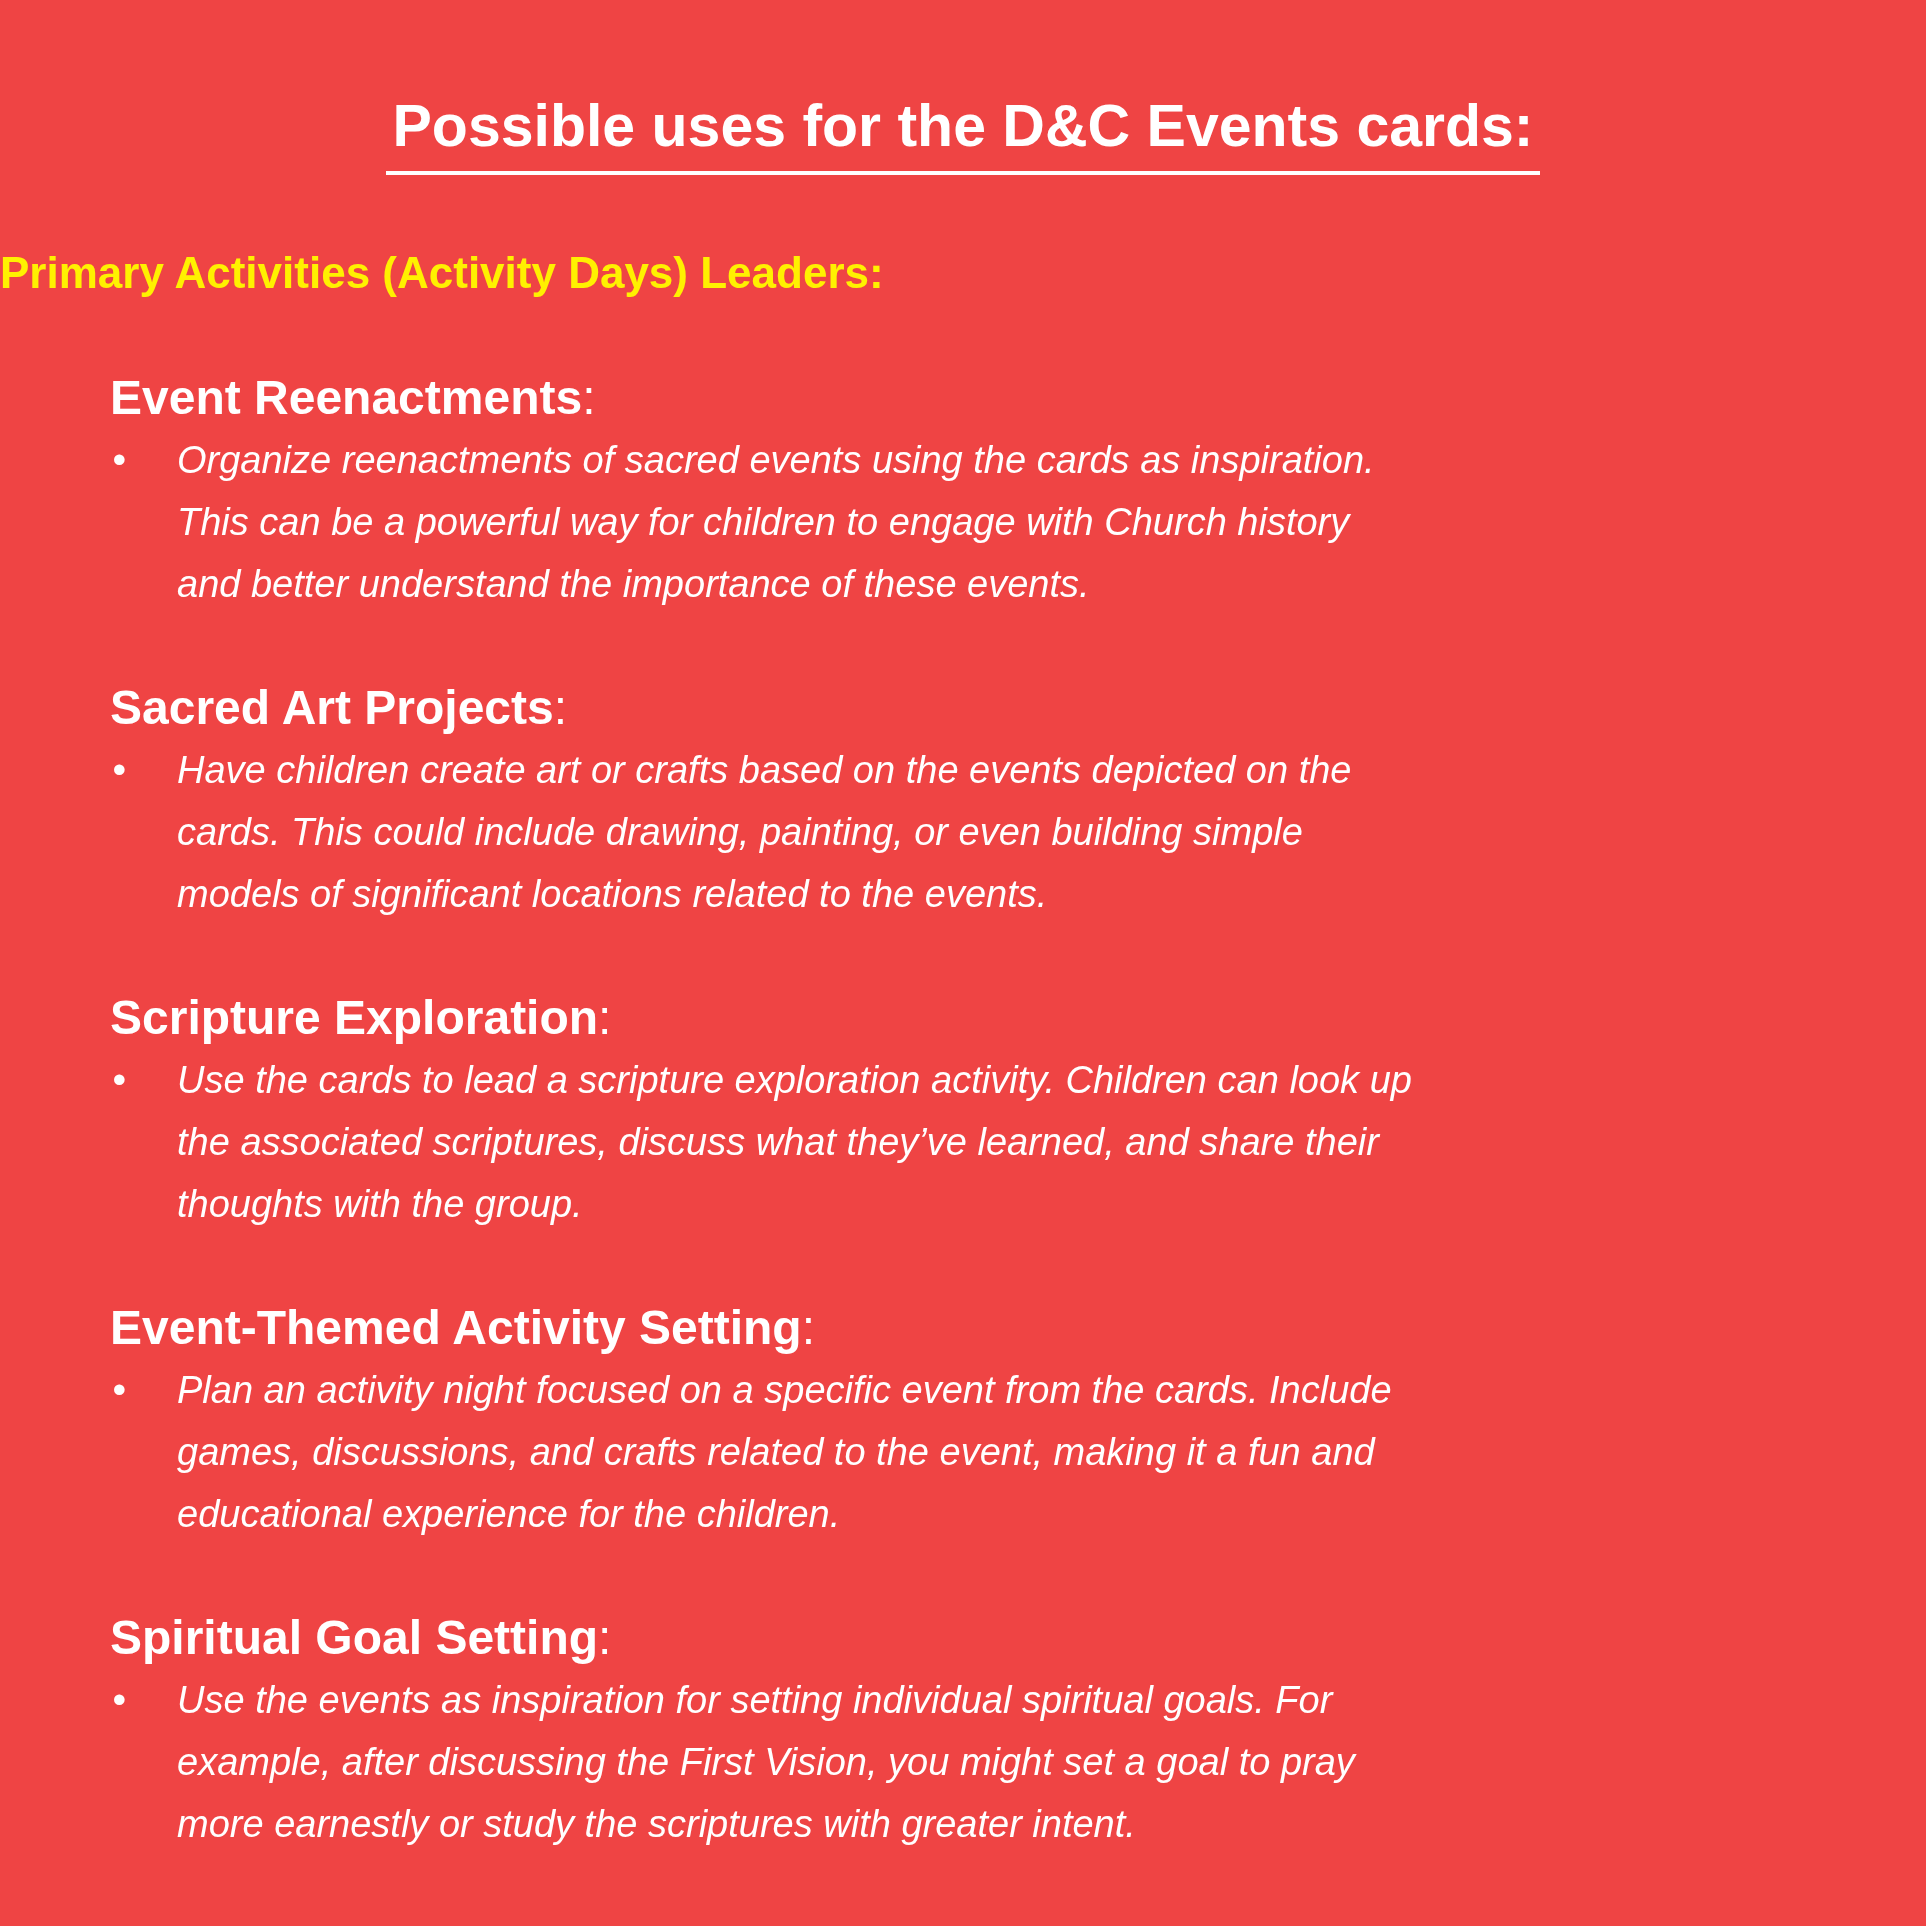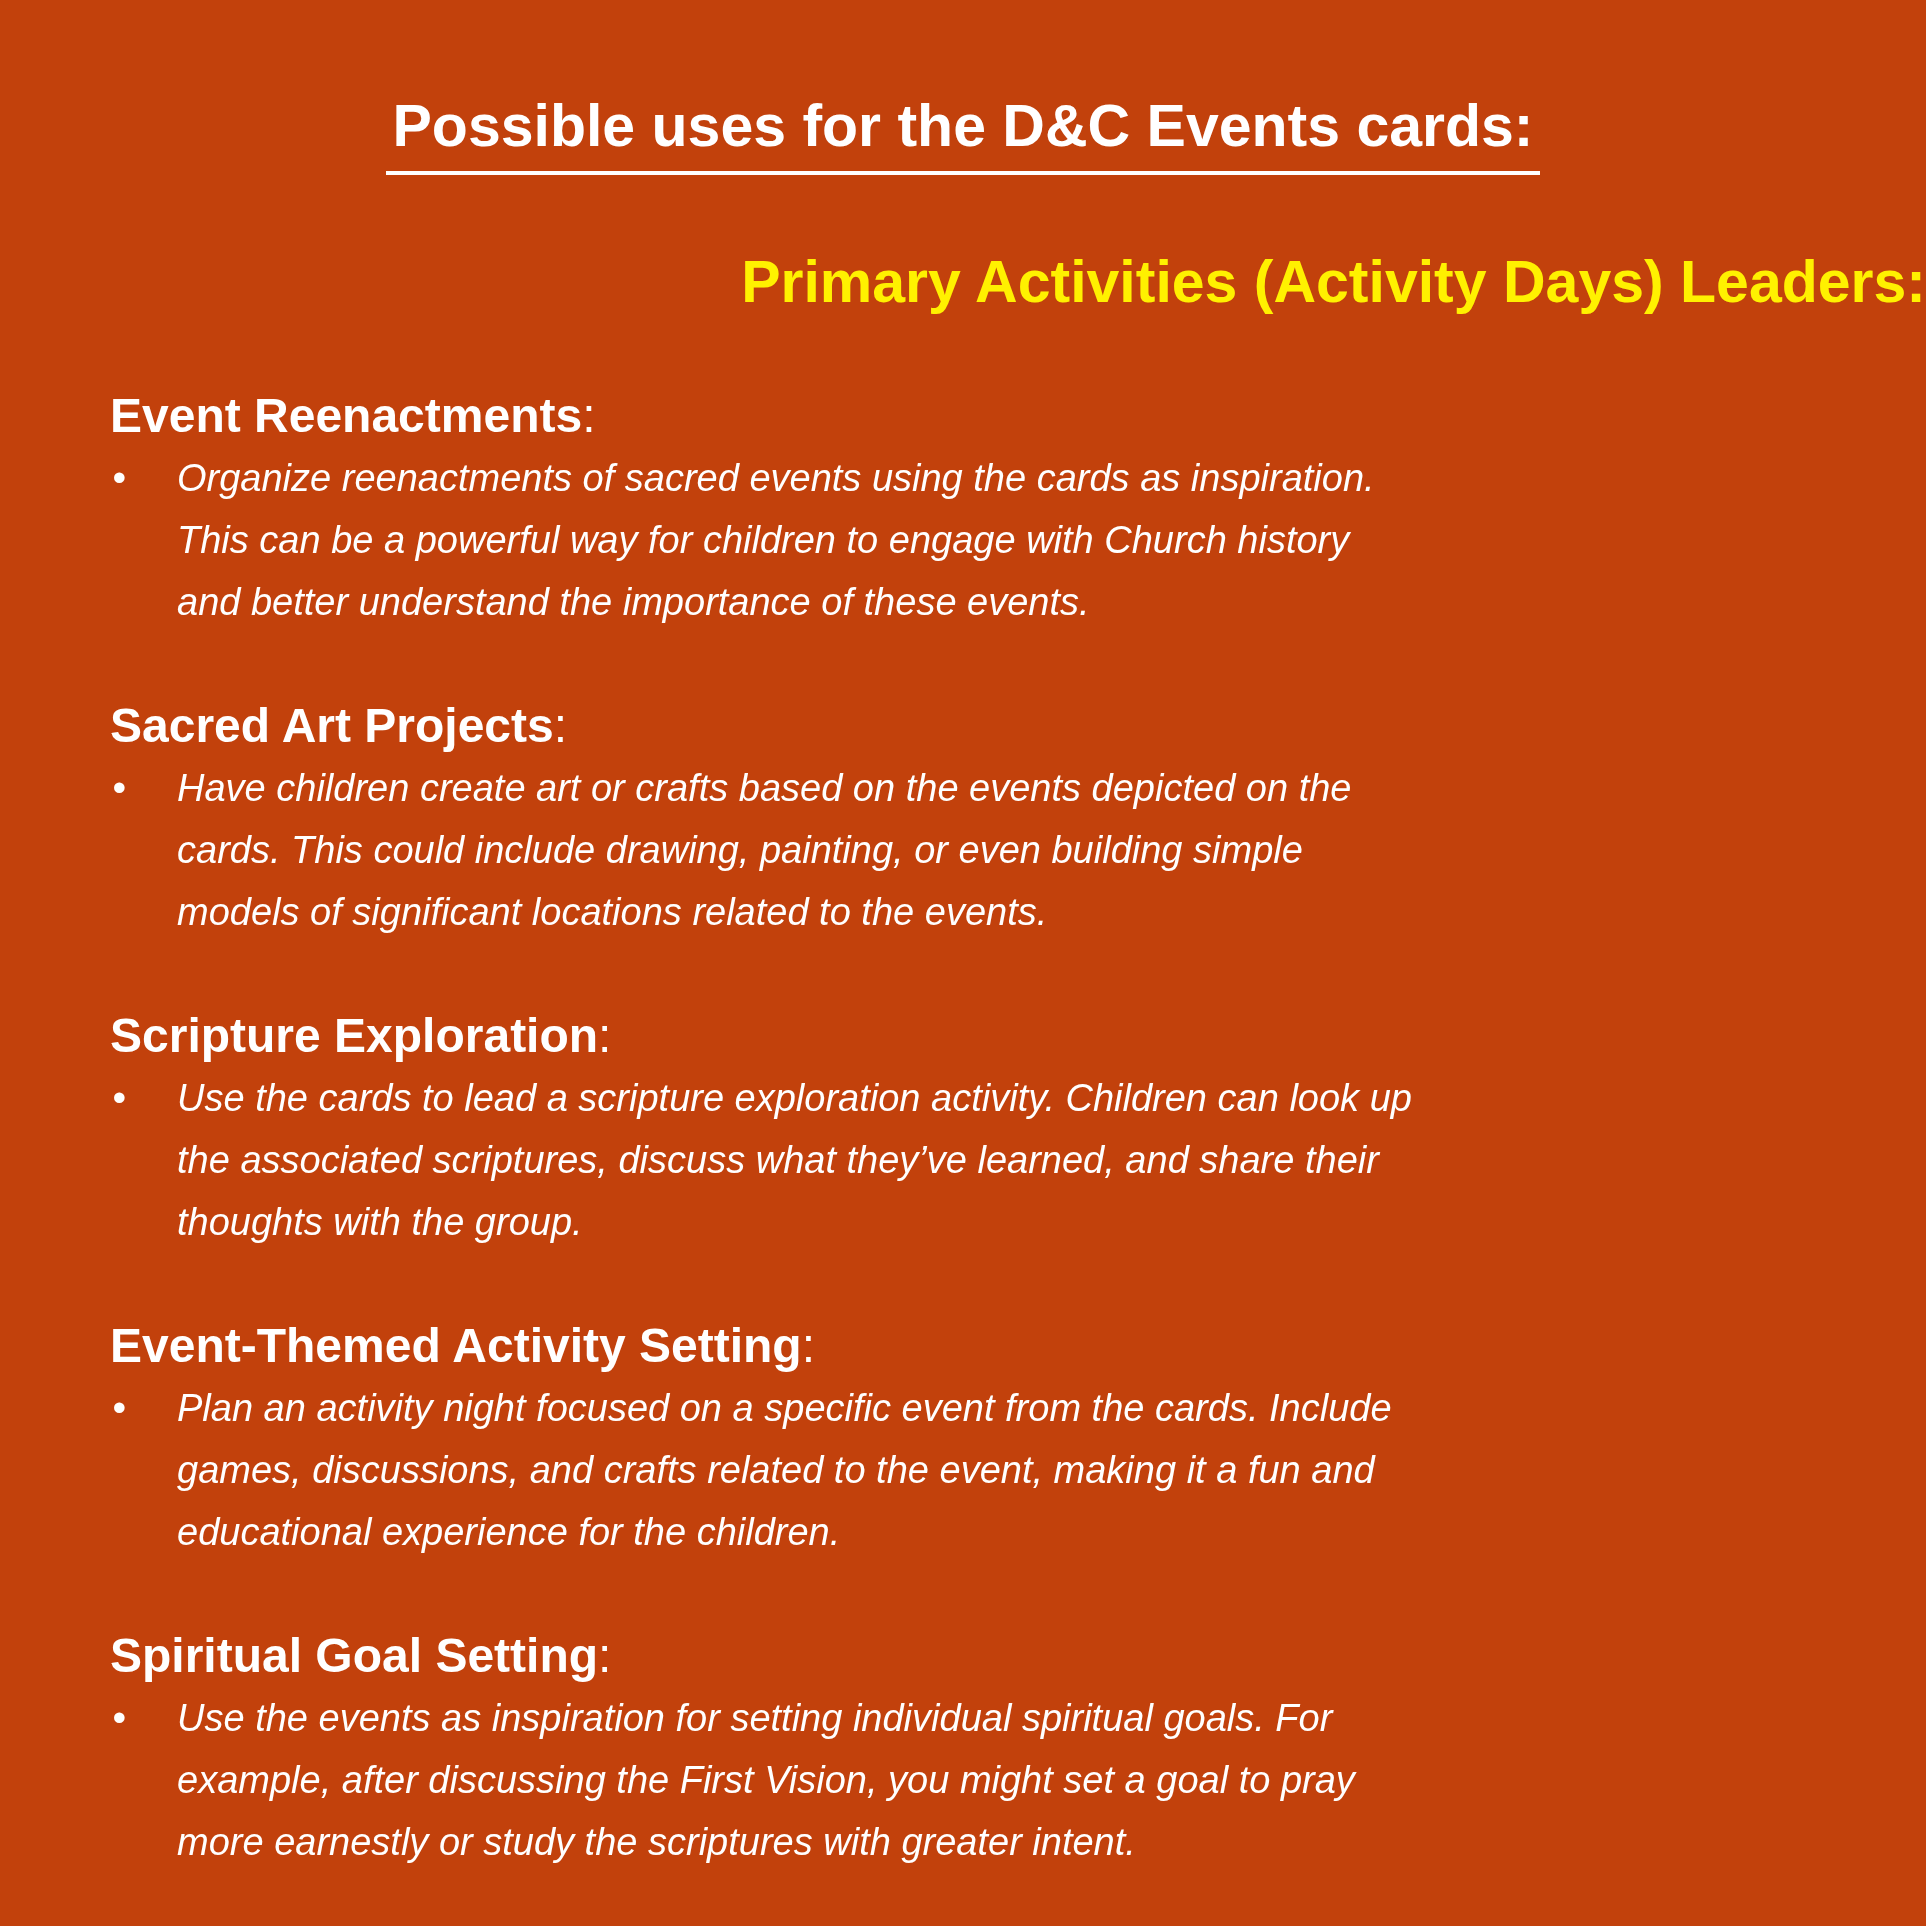--- a/index.html
+++ b/index.html
@@ -2,41 +2,41 @@
 <html style="font-size:10.3px"><head>
 <meta charset="utf-8">
 <style>
   * { box-sizing: border-box; }
   html, body { margin: 0; padding: 0; }
   body { background: #FA8C45; }
   .page {
     position: relative;
     width: 1926px;
     height: 1926px;
-    background: #c2410c;
+    background: #ef4444;
     font-family: "Liberation Sans", sans-serif;
     color: #FFFFFF;
     overflow: hidden;
   }
   .title {
     margin: 93px auto 0;
     text-align: center;
     font-size: 59px;
     font-weight: bold;
     line-height: 1.15;
   }
   .title-text {
     display: inline-block;
     padding: 0 6.4px 10.3px;
     border-bottom: 4.5px solid #FFFFFF;
   }
   .subtitle {
     margin: 72px auto 12px;
-    text-align: right;
-    font-size: 59px;
+    text-align: left;
+    font-size: 44px;
     font-weight: bold;
     line-height: 1.2;
     color: #FFF100;
   }
   .content {
     margin-top: 67px;
     padding: 0 71px 0 110px;
   }
   .section { margin: 0 0 62px 0; }
   .section:last-child { margin-bottom: 0; margin-top: 8px; }

